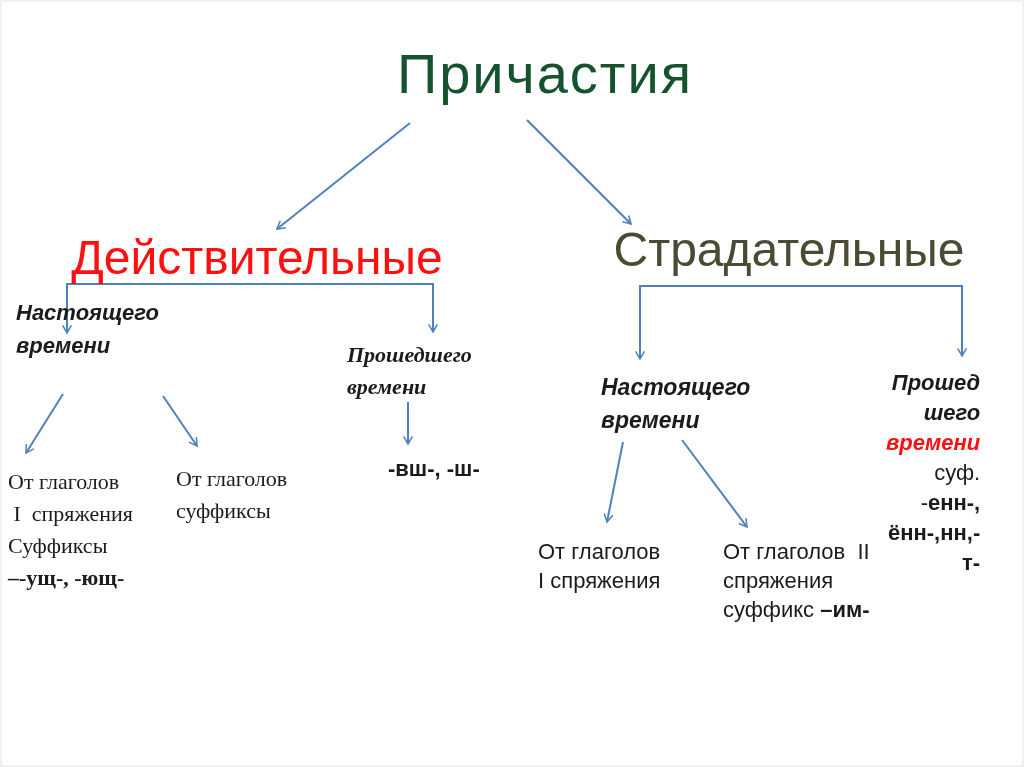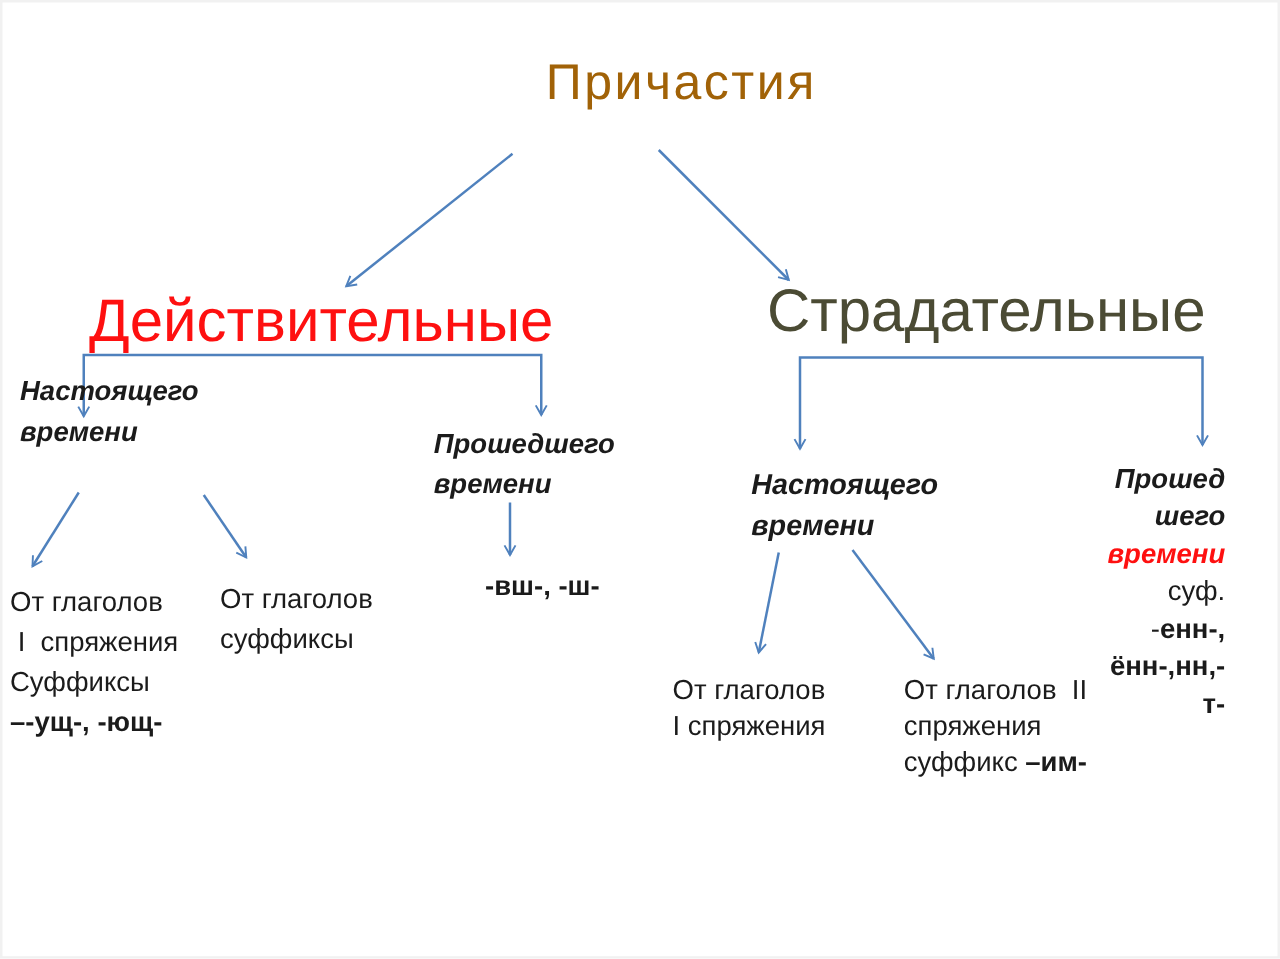--- a/index.html
+++ b/index.html
@@ -10,31 +10,31 @@
     box-shadow:inset 0 0 0 2px #f1f1f1;
     font-family:"Liberation Sans","DejaVu Sans",sans-serif;
     color:var(--c-text,#1b1b1b);
     overflow:hidden;
   }
   .abs{position:absolute;}
   #arrow-layer{position:absolute;left:0;top:0;width:1024px;height:767px;}
   .al{stroke:var(--c-arrow,#4f81bd);stroke-width:2;fill:none;}
   .ah-path{stroke:var(--c-arrow,#4f81bd);stroke-width:1.4;fill:none;}
   .title{
-    font-size:40px;line-height:1;letter-spacing:2px;color:#a16207;
+    font-size:56px;line-height:1;letter-spacing:2px;color:#14532d;
     transform:translateX(-50%);white-space:pre;
   }
   .heading{
     font-size:48px;line-height:1;transform:translateX(-50%);white-space:pre;
   }
   .h-active{color:var(--c-heading_active,#fe1010);}
   .h-passive{color:var(--c-heading_passive,#4b4b34);}
   .tblock{font-size:22px;}
   .tblock div, .tblock span{white-space:pre;}
-  .lh32 div{line-height:32px;}
+  .lh32 div{line-height:32px;font-family:Liberation Serif, serif;}
   .lh33 div{line-height:33px;}
   .lh29 div{line-height:29px;}
   .lh30 div{line-height:30px;}
   .bi{font-weight:700;font-style:italic;}
   .b{font-weight:700;}
   .red{color:var(--c-accent_red,#fe1010);}
   .fs23{font-size:23px;}
 </style>
 </head>
 <body>

